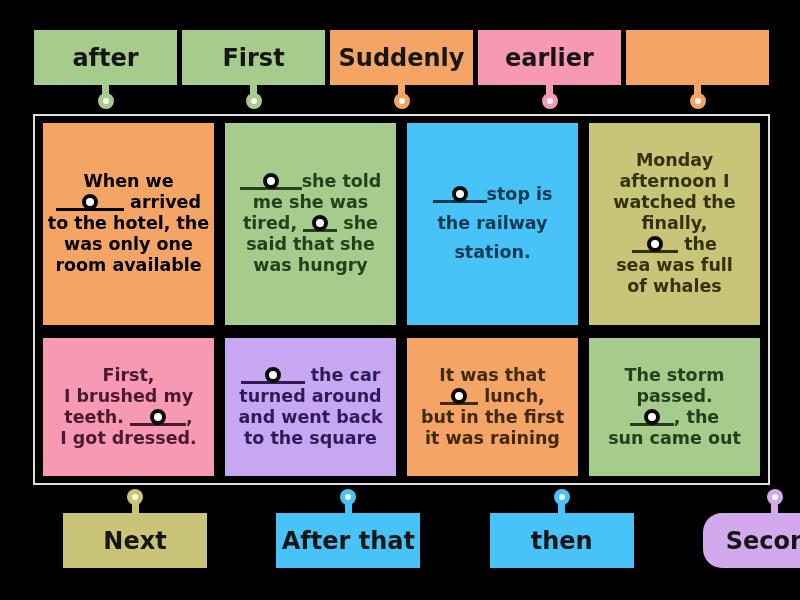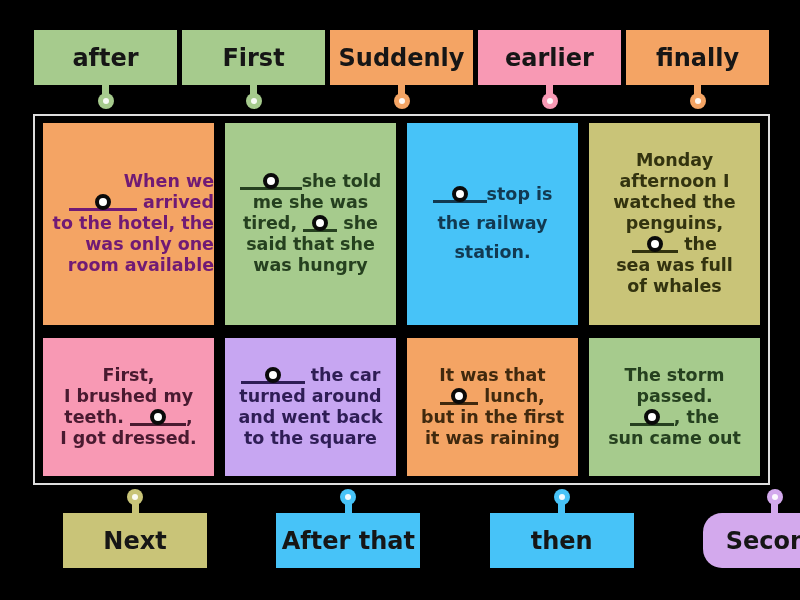--- a/index.html
+++ b/index.html
@@ -79,31 +79,30 @@
     <div class="tile" style="background: rgb(248, 153, 180);">
       <span>earlier</span>
       <div class="pin down">
         <div class="stem" style="background: rgb(248, 153, 180);"></div>
         <div class="pcircle" style="background: rgb(248, 153, 180);">
           <div class="pdot"></div>
         </div>
       </div>
     </div>
     <div class="tile" style="background: rgb(244, 164, 100);">
-      <span>finally</span>
       <div class="pin down">
         <div class="stem" style="background: rgb(244, 164, 100);"></div>
         <div class="pcircle" style="background: rgb(244, 164, 100);">
           <div class="pdot"></div>
         </div>
       </div>
     </div>
   </div>
 <div class="board">
-    <div class="card" style="background: rgb(244, 164, 100); color: #701a75; align-items: flex-end;">
+    <div class="card" style="background: rgb(244, 164, 100); color: #000000;">
       <div class="line"><span>When we</span></div>
       <div class="line"><span class="blank" style="width: 68px;"><span class="target"></span></span><span> arrived</span></div>
       <div class="line"><span>to the hotel, the</span></div>
       <div class="line"><span>was only one</span></div>
       <div class="line"><span>room available</span></div>
     </div>
     <div class="card" style="background: rgb(166, 203, 141); color: rgb(37, 64, 31);">
       <div class="line"><span class="blank" style="width: 62px;"><span class="target"></span></span><span>she told</span></div>
       <div class="line"><span>me she was</span></div>
       <div class="line"><span>tired, </span><span class="blank" style="width: 34px;"><span class="target"></span></span><span> she</span></div>
@@ -112,21 +111,21 @@
     </div>
     <div class="card" style="background: rgb(71, 195, 248); color: rgb(18, 57, 81); gap: 8px;">
       <div class="line"><span class="blank" style="width: 54px;"><span class="target"></span></span><span>stop is</span></div>
       <div class="line"><span>the railway</span></div>
       <div class="line"><span>station.</span></div>
     </div>
     <div class="card" style="background: rgb(201, 196, 120); color: rgb(51, 51, 15);">
       <div class="line"><span>Monday</span></div>
       <div class="line"><span>afternoon I</span></div>
       <div class="line"><span>watched the</span></div>
-      <div class="line"><span>penguins,</span></div>
+      <div class="line"><span>finally,</span></div>
       <div class="line"><span class="blank" style="width: 46px;"><span class="target"></span></span><span> the</span></div>
       <div class="line"><span>sea was full</span></div>
       <div class="line"><span>of whales</span></div>
     </div>
     <div class="card" style="background: rgb(248, 153, 180); color: rgb(73, 26, 48);">
       <div class="line"><span>First,</span></div>
       <div class="line"><span>I brushed my</span></div>
       <div class="line"><span>teeth. </span><span class="blank" style="width: 56px;"><span class="target"></span></span><span>,</span></div>
       <div class="line"><span>I got dressed.</span></div>
     </div>

